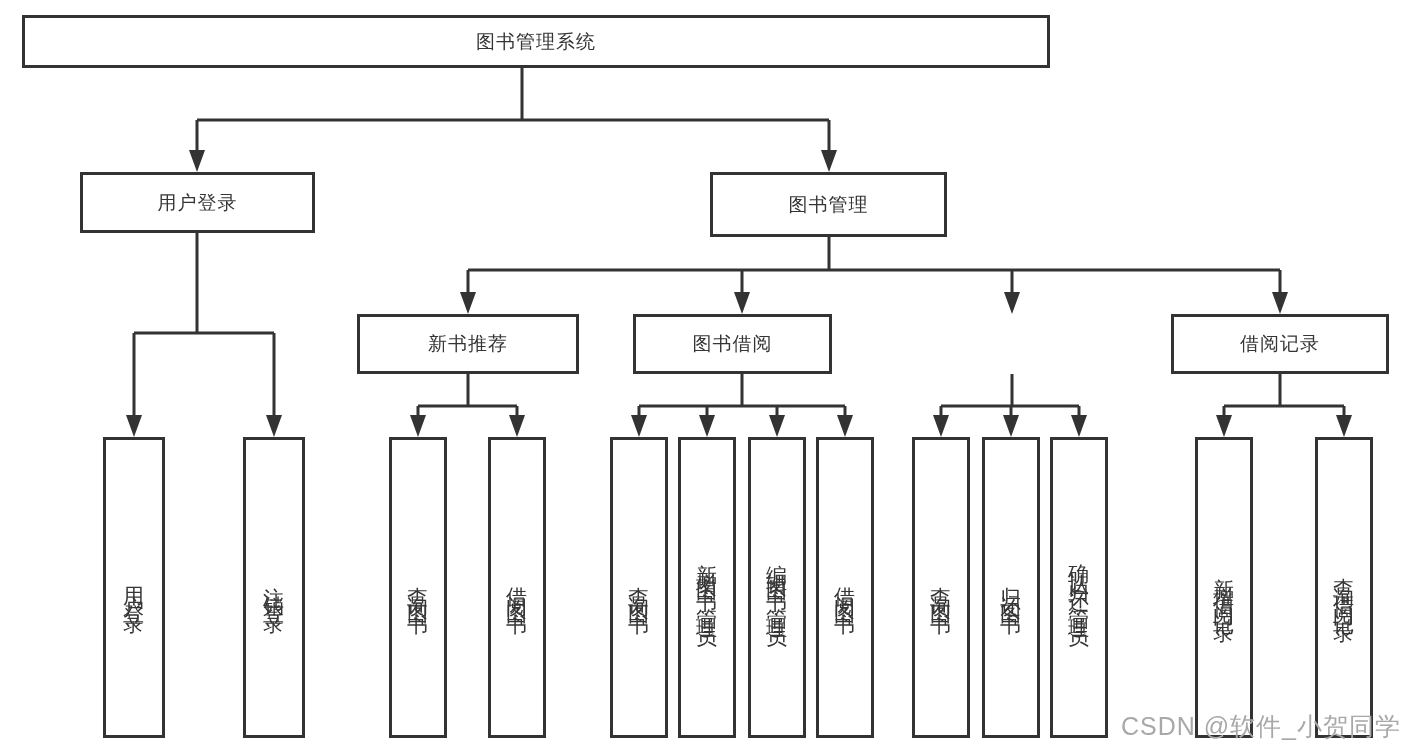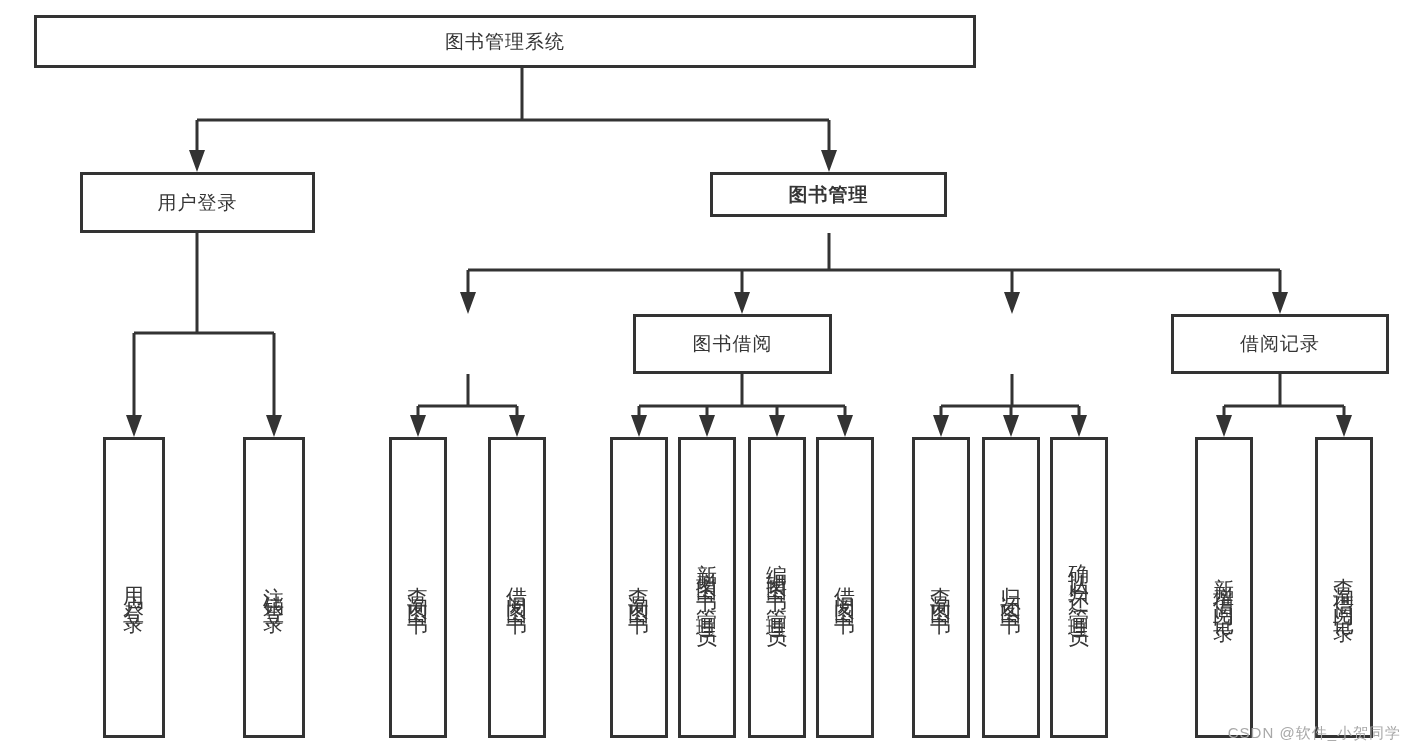--- a/index.html
+++ b/index.html
@@ -42,21 +42,21 @@
     text-orientation: mixed;
     font-size: 21px;
     letter-spacing: 9px;
     line-height: 1.1;
     white-space: nowrap;
   }
   .watermark {
     position: absolute;
     right: 4px;
     bottom: 4px;
-    font-size: 15px;
+    font-size: 25px;
     color: #a8a8a8;
     letter-spacing: 1px;
   }
 </style>
 </head>
 <body>
 
 <div class="stage">
 
   <svg class="connectors" viewBox="0 0 1405 747" xmlns="http://www.w3.org/2000/svg">
@@ -74,31 +74,34 @@
       M1004 292 L1020 292 L1012 314 Z  M1272 292 L1288 292 L1280 314 Z
       M126 415 L142 415 L134 437 Z  M266 415 L282 415 L274 437 Z
       M410 415 L426 415 L418 437 Z  M509 415 L525 415 L517 437 Z
       M631 415 L647 415 L639 437 Z  M699 415 L715 415 L707 437 Z
       M769 415 L785 415 L777 437 Z  M837 415 L853 415 L845 437 Z
       M933 415 L949 415 L941 437 Z  M1003 415 L1019 415 L1011 437 Z
       M1071 415 L1087 415 L1079 437 Z
       M1216 415 L1232 415 L1224 437 Z  M1336 415 L1352 415 L1344 437 Z"></path>
   </svg>
 
-  <div class="box" style="left:22px; top:15px; width:942px; height:53px;margin-left:12px;">
+  <div class="box" style="left:22px; top:15px; width:1028px; height:53px;">
     <span class="h-label">图书管理系统</span>
   </div>
 
   <div class="box" style="left:80px; top:172px; width:235px; height:61px;">
     <span class="h-label">用户登录</span>
   </div>
-  <div class="box" style="left:710px; top:172px; width:237px; height:45px;font-weight:bold;">
+  <div class="box" style="left:710px; top:172px; width:237px; height:65px;">
     <span class="h-label">图书管理</span>
   </div>
 
+  <div class="box" style="left:357px; top:314px; width:222px; height:60px;">
+    <span class="h-label">新书推荐</span>
+  </div>
   <div class="box" style="left:633px; top:314px; width:199px; height:60px;">
     <span class="h-label">图书借阅</span>
   </div>
   <div class="box" style="left:1171px; top:314px; width:218px; height:60px;">
     <span class="h-label">借阅记录</span>
   </div>
 
   <div class="box" style="left:103px; top:437px; width:62px; height:301px;">
     <span class="v-label">用户登录</span>
   </div>

